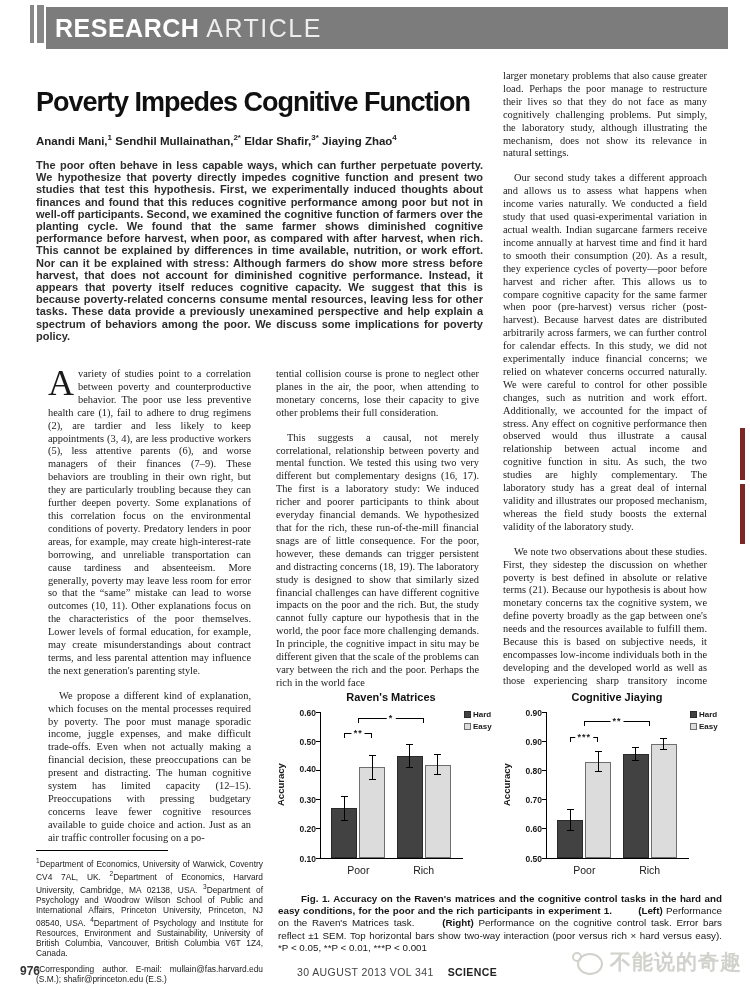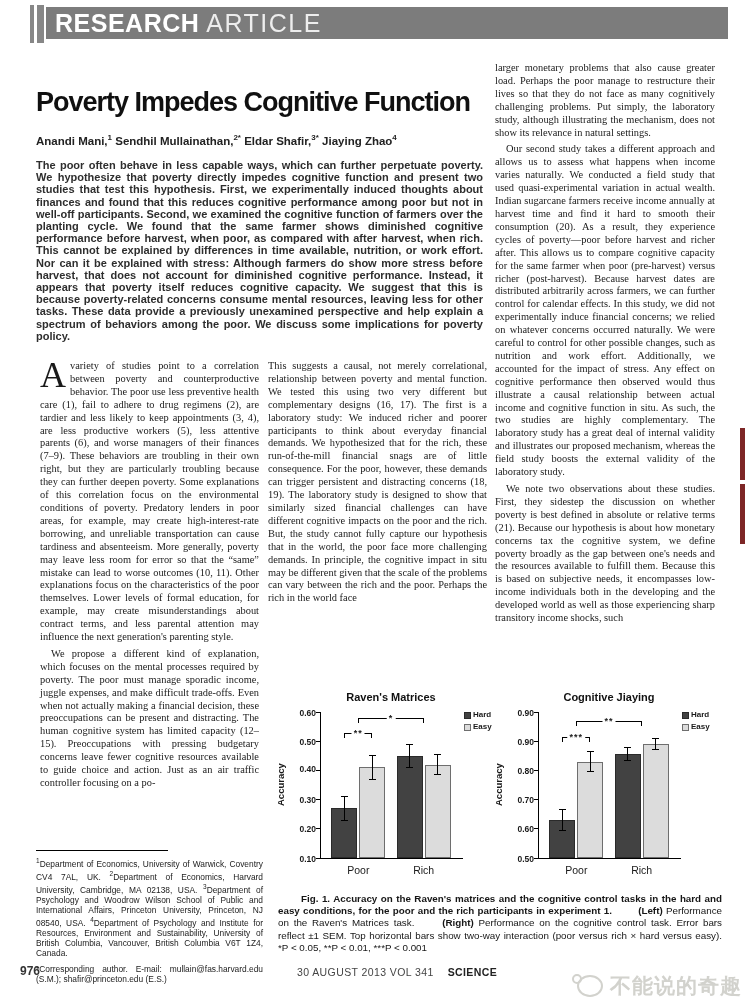--- a/index.html
+++ b/index.html
@@ -1,80 +1,80 @@
 <!DOCTYPE html>
 <html><head>
 <meta charset="utf-8">
 <style>
   html,body{margin:0;padding:0;background:#e9e9e9;}
   .page{position:relative;width:750px;height:1000px;background:#ffffff;overflow:hidden;
         font-family:"Liberation Serif",serif;color:#1a1a1a;}
   .edge-bar{position:absolute;background:#878787;}
   .e1{left:30px;top:5px;width:4px;height:38px;}
   .e2{left:37px;top:5px;width:7px;height:38px;}
-  .banner{position:absolute;left:46px;top:7px;width:682px;height:32px;background:#7c7c7c;
+  .banner{position:absolute;left:46px;top:7px;width:682px;height:42px;background:#7c7c7c;
           display:flex;align-items:center;padding-left:9px;box-sizing:border-box;}
   .banner .b1{font:bold 25px "Liberation Sans",sans-serif;color:#fff;letter-spacing:.5px;}
   .banner .b2{font:25px "Liberation Sans",sans-serif;color:#ededed;margin-left:7px;letter-spacing:1.5px;}
   .title{position:absolute;left:36px;top:87px;margin:0;font:bold 27px "Liberation Sans",sans-serif;
          letter-spacing:-1px;color:#101010;}
   .authors{position:absolute;left:36px;top:133px;font:bold 11.5px "Liberation Sans",sans-serif;color:#222;}
   .authors sup{font-size:8px;}
   .abstract{position:absolute;left:36px;top:159px;width:447px;
             font:bold 11px/12.2px "Liberation Sans",sans-serif;color:#2e2e2e;text-align:justify;}
   .col{position:absolute;font:10.4px/12.9px "Liberation Serif",serif;text-align:justify;overflow:hidden;}
-  .col p{margin:4px;}
+  .col p{margin:12px;}
   .col p + p{text-indent:11px;}
   .col1{left:36px;top:356px;width:227px;height:492px;}
   .col2{left:264px;top:356px;width:227px;height:330px;}
   .col3{left:491px;top:58px;width:228px;height:628px;}
   .dropcap{float:left;font:36px/29px "Liberation Serif",serif;padding:1px 4px 0 0;}
   .fn-rule{position:absolute;left:36px;top:850px;width:132px;height:1px;background:#000;}
   .footnote{position:absolute;left:36px;top:856px;width:227px;
             font:8.4px/10.1px "Liberation Sans",sans-serif;color:#222;text-align:justify;}
   .footnote sup{font-size:6.5px;}
   .footnote .cor{margin-top:6px;}
   .figure{position:absolute;left:278px;top:688px;width:444px;}
-  .fig-charts{display:flex;gap:0;}
+  .fig-charts{display:flex;gap:8px;}
   .chart{position:relative;width:218px;height:196px;flex:0 0 auto;}
   .ctitle{position:absolute;left:42px;width:142px;top:3px;text-align:center;
           font:bold 11px "Liberation Sans",sans-serif;color:#111;}
   .ylabel{position:absolute;left:-4px;top:24px;height:146px;width:12px;display:flex;align-items:center;
           justify-content:center;writing-mode:vertical-rl;transform:rotate(180deg);
           font:bold 9.5px "Liberation Sans",sans-serif;}
   .plot{position:absolute;left:42px;top:24px;width:142px;height:146px;
         border-left:1.5px solid #000;border-bottom:1.5px solid #000;}
   .ytick{position:absolute;left:4px;width:34px;text-align:right;font:bold 8.5px "Liberation Sans",sans-serif;}
   .ymark{position:absolute;left:38px;width:4px;height:1px;background:#000;}
   .xlabel{position:absolute;width:50px;text-align:center;font:10.5px "Liberation Sans",sans-serif;}
   .bar{position:absolute;width:26px;box-sizing:border-box;}
   .bar.hard,.sq.hard{background:#424242;border:1px solid #2a2a2a;}
   .bar.easy,.sq.easy{background:#dcdcdc;border:1px solid #6e6e6e;}
   .eline{position:absolute;width:1px;background:#000;}
   .ecap{position:absolute;width:7px;height:1px;background:#000;}
   .legend{position:absolute;left:186px;top:22px;}
-  .lrow{display:flex;align-items:flex-end;margin-bottom:3px;}
+  .lrow{display:flex;align-items:center;margin-bottom:3px;}
   .sq{width:7px;height:7px;margin-right:2px;box-sizing:border-box;}
   .ltxt{font:bold 8px "Liberation Sans",sans-serif;}
   .bracket{position:absolute;height:5px;border-top:1.2px solid #000;
            border-left:1.2px solid #000;border-right:1.2px solid #000;box-sizing:border-box;}
   .sig{position:absolute;left:50%;top:0;transform:translate(-50%,-68%);background:#fff;
        padding:0 2px;font:bold 9px "Liberation Sans",sans-serif;letter-spacing:1px;line-height:8px;}
   .caption{margin-top:9px;font:9.8px/12.2px "Liberation Sans",sans-serif;color:#161616;text-align:justify;}
   .caption .b{font-weight:bold;margin-left:23px;}
   .redbar{position:absolute;right:5px;width:5px;background:#7d2626;}
   .r1{top:428px;height:52px;}
   .r2{top:484px;height:60px;}
   .footer-page{position:absolute;left:20px;top:964px;font:bold 12px "Liberation Sans",sans-serif;color:#333;}
   .footer-center{position:absolute;left:297px;top:966px;font:10.5px "Liberation Sans",sans-serif;
                  color:#444;letter-spacing:.4px;}
   .footer-center .jn{font-weight:bold;color:#222;margin-left:10px;}
   .footer-center .dv{margin-right:4px;}
-  .watermark{position:absolute;right:8px;top:948px;display:flex;align-items:flex-start;gap:6px;
-             color:#d2d2cd;font:bold 21px "Liberation Sans",sans-serif;letter-spacing:1px;margin-top:24px;}
+  .watermark{position:absolute;right:8px;top:948px;display:flex;align-items:flex-end;gap:6px;
+             color:#d2d2cd;font:bold 21px "Liberation Sans",sans-serif;letter-spacing:1px;}
 </style>
 </head>
 <body>
 
 <div class="page">
 
   <div class="edge-bar e1"></div>
   <div class="edge-bar e2"></div>
 
   <div class="banner">
@@ -86,20 +86,21 @@
 
   <div class="authors">Anandi Mani,<sup>1</sup> Sendhil Mullainathan,<sup>2*</sup> Eldar Shafir,<sup>3*</sup> Jiaying Zhao<sup>4</sup></div>
 
   <div class="abstract">The poor often behave in less capable ways, which can further perpetuate poverty. We hypothesize that poverty directly impedes cognitive function and present two studies that test this hypothesis. First, we experimentally induced thoughts about finances and found that this reduces cognitive performance among poor but not in well-off participants. Second, we examined the cognitive function of farmers over the planting cycle. We found that the same farmer shows diminished cognitive performance before harvest, when poor, as compared with after harvest, when rich. This cannot be explained by differences in time available, nutrition, or work effort. Nor can it be explained with stress: Although farmers do show more stress before harvest, that does not account for diminished cognitive performance. Instead, it appears that poverty itself reduces cognitive capacity. We suggest that this is because poverty-related concerns consume mental resources, leaving less for other tasks. These data provide a previously unexamined perspective and help explain a spectrum of behaviors among the poor. We discuss some implications for poverty policy.</div>
 
   <div class="col col1">
       <p><span class="dropcap">A</span>variety of studies point to a correlation between poverty and counterproductive behavior. The poor use less preventive health care (1), fail to adhere to drug regimens (2), are tardier and less likely to keep appointments (3, 4), are less productive workers (5), less attentive parents (6), and worse managers of their finances (7–9). These behaviors are troubling in their own right, but they are particularly troubling because they can further deepen poverty. Some explanations of this correlation focus on the environmental conditions of poverty. Predatory lenders in poor areas, for example, may create high-interest-rate borrowing, and unreliable transportation can cause tardiness and absenteeism. More generally, poverty may leave less room for error so that the “same” mistake can lead to worse outcomes (10, 11). Other explanations focus on the characteristics of the poor themselves. Lower levels of formal education, for example, may create misunderstandings about contract terms, and less parental attention may influence the next generation's parenting style.</p>
       <p>We propose a different kind of explanation, which focuses on the mental processes required by poverty. The poor must manage sporadic income, juggle expenses, and make difficult trade-offs. Even when not actually making a financial decision, these preoccupations can be present and distracting. The human cognitive system has limited capacity (12–15). Preoccupations with pressing budgetary concerns leave fewer cognitive resources available to guide choice and action. Just as an air traffic controller focusing on a po-</p>
     </div>
   <div class="col col2">
+      <p>tential collision course is prone to neglect other planes in the air, the poor, when attending to monetary concerns, lose their capacity to give other problems their full consideration.</p>
       <p>This suggests a causal, not merely correlational, relationship between poverty and mental function. We tested this using two very different but complementary designs (16, 17). The first is a laboratory study: We induced richer and poorer participants to think about everyday financial demands. We hypothesized that for the rich, these run-of-the-mill financial snags are of little consequence. For the poor, however, these demands can trigger persistent and distracting concerns (18, 19). The laboratory study is designed to show that similarly sized financial challenges can have different cognitive impacts on the poor and the rich. But, the study cannot fully capture our hypothesis that in the world, the poor face more challenging demands. In principle, the cognitive impact in situ may be different given that the scale of the problems can vary between the rich and the poor. Perhaps the rich in the world face</p>
     </div>
   <div class="col col3">
       <p>larger monetary problems that also cause greater load. Perhaps the poor manage to restructure their lives so that they do not face as many cognitively challenging problems. Put simply, the laboratory study, although illustrating the mechanism, does not show its relevance in natural settings.</p>
       <p>Our second study takes a different approach and allows us to assess what happens when income varies naturally. We conducted a field study that used quasi-experimental variation in actual wealth. Indian sugarcane farmers receive income annually at harvest time and find it hard to smooth their consumption (20). As a result, they experience cycles of poverty—poor before harvest and richer after. This allows us to compare cognitive capacity for the same farmer when poor (pre-harvest) versus richer (post-harvest). Because harvest dates are distributed arbitrarily across farmers, we can further control for calendar effects. In this study, we did not experimentally induce financial concerns; we relied on whatever concerns occurred naturally. We were careful to control for other possible changes, such as nutrition and work effort. Additionally, we accounted for the impact of stress. Any effect on cognitive performance then observed would thus illustrate a causal relationship between actual income and cognitive function in situ. As such, the two studies are highly complementary. The laboratory study has a great deal of internal validity and illustrates our proposed mechanism, whereas the field study boosts the external validity of the laboratory study.</p>
       <p>We note two observations about these studies. First, they sidestep the discussion on whether poverty is best defined in absolute or relative terms (21). Because our hypothesis is about how monetary concerns tax the cognitive system, we define poverty broadly as the gap between one's needs and the resources available to fulfill them. Because this is based on subjective needs, it encompasses low-income individuals both in the developing and the developed world as well as those experiencing sharp transitory income shocks, such</p>
     </div>
 
   <div class="fn-rule"></div>
   <div class="footnote"><sup>1</sup>Department of Economics, University of Warwick, Coventry CV4 7AL, UK. <sup>2</sup>Department of Economics, Harvard University, Cambridge, MA 02138, USA. <sup>3</sup>Department of Psychology and Woodrow Wilson School of Public and International Affairs, Princeton University, Princeton, NJ 08540, USA. <sup>4</sup>Department of Psychology and Institute for Resources, Environment and Sustainability, University of British Columbia, Vancouver, British Columbia V6T 1Z4, Canada.<div class="cor">*Corresponding author. E-mail: mullain@fas.harvard.edu (S.M.); shafir@princeton.edu (E.S.)</div></div>

